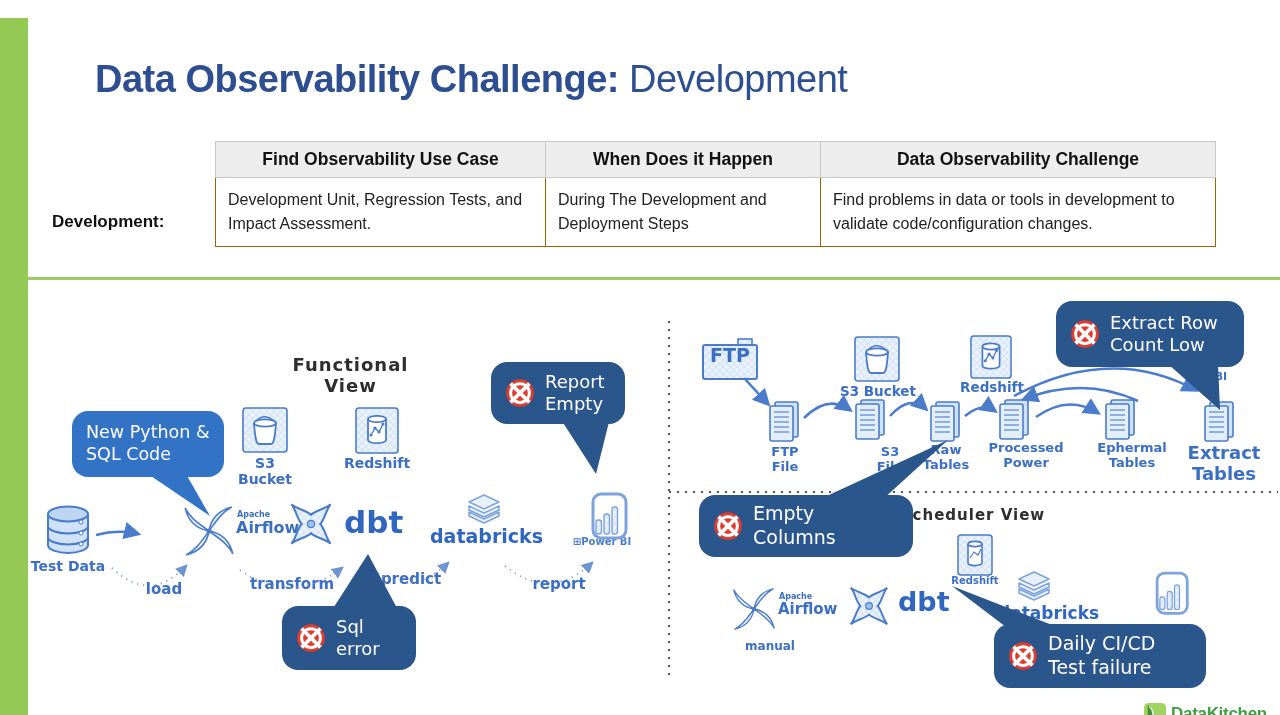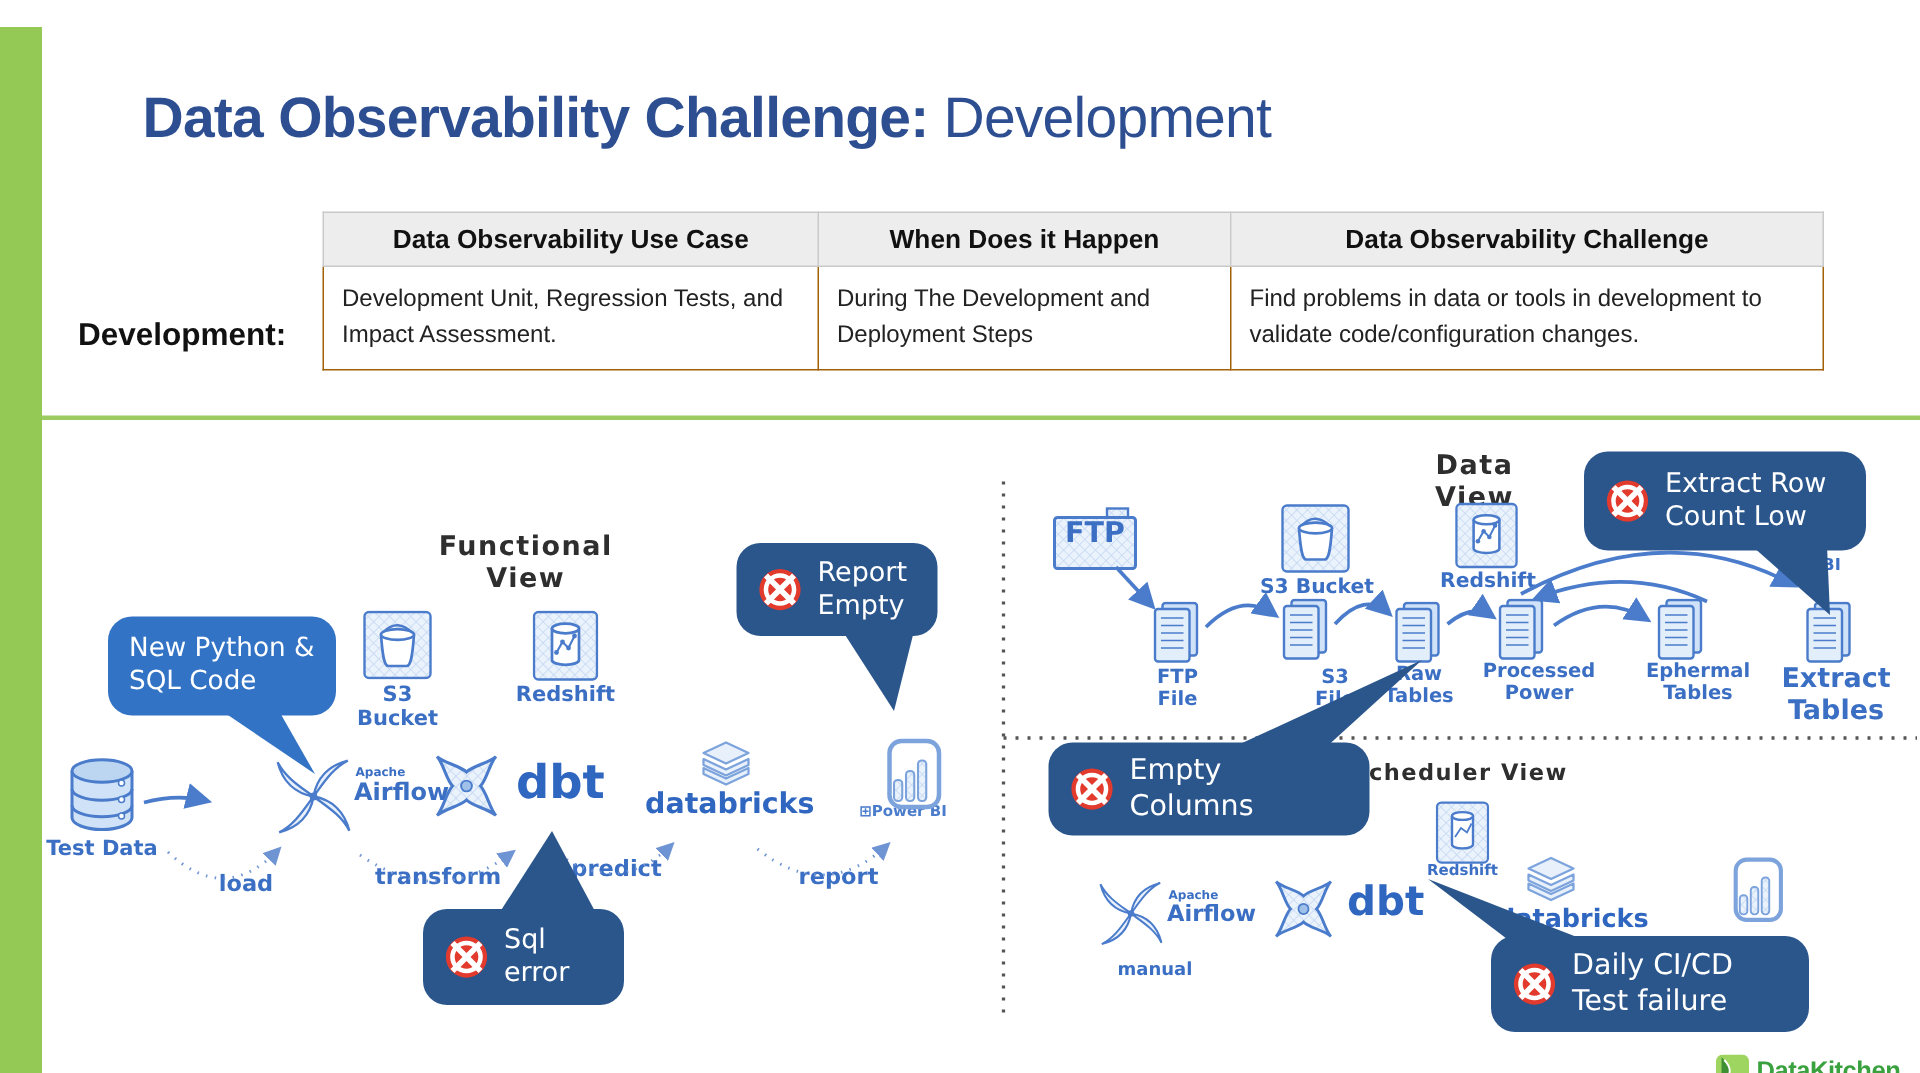--- a/index.html
+++ b/index.html
@@ -15,21 +15,21 @@
   #title{left:95px;top:40px;font-size:38px;color:#2d4f92;letter-spacing:-0.5px;}
   #title .b{font-weight:800;}
   #title .r{font-weight:400;margin-left:10px;}
   #green-line{left:28px;top:259px;width:1252px;height:3px;background:#9ccb62;}
   
   #use-table{left:215px;top:123px;border-collapse:collapse;table-layout:fixed;width:1000px;}
   #use-table th{background:#ededed;border:1px solid #c9c9c9;font-size:17.5px;font-weight:700;
                 color:#111;padding:7px 10px;text-align:center;}
   #use-table td{border:1px solid #a16207;font-size:16px;color:#222;padding:10px 12px;
                 vertical-align:middle;line-height:1.5;background:#fff;}
-  #dev-label{left:52px;top:194px;width:156px;font-size:21px;font-weight:700;color:#111;}
+  #dev-label{left:52px;top:194px;width:156px;font-size:17px;font-weight:700;color:#111;}
   
   .callout{position:absolute;background:#2b568c;border-radius:16px;color:#fff;display:flex;
            align-items:center;gap:10px;padding:8px 14px;z-index:6;box-sizing:border-box;}
   .callout .txt{white-space:pre-line;font-size:18px;line-height:1.25;
                 font-family:"DejaVu Sans",cursive;}
   .callout.bright{background:#3273c5;}
   .err{flex:0 0 auto;display:flex;}
   
   #overlay{left:0;top:0;z-index:5;pointer-events:none;}
   .icon{z-index:3;}
@@ -68,21 +68,21 @@
   <div id="dev-label" class="abs">Development:</div>
 
   <table id="use-table" class="abs">
     <colgroup>
         <col style="width:330px">
         <col style="width:275px">
         <col style="width:395px">
       </colgroup>
     <thead>
       <tr>
-        <th>Data Observability Use Case</th>
+        <th>Find Observability Use Case</th>
         <th>When Does it Happen</th>
         <th>Data Observability Challenge</th>
       </tr>
     </thead>
     <tbody>
       <tr>
         <td>Development Unit, Regression Tests, and Impact Assessment.</td>
         <td>During The Development and Deployment Steps</td>
         <td>Find problems in data or tools in development to validate code/configuration changes.</td>
       </tr>
@@ -219,21 +219,20 @@
             <line x1="4.5" y1="4.5" x2="19.5" y2="19.5"></line>
             <line x1="19.5" y1="4.5" x2="4.5" y2="19.5"></line>
           </g>
           <circle cx="12" cy="12" r="7.5" fill="none" stroke="#fff" stroke-width="2.4"></circle>
         </svg>
     </span>
     <span class="txt">Sql
 error</span>
   </div>
 
-  <div class="abs hand hk" style="left:928px;top:282px;width:110px;font-size:18px;text-align:center">Data View</div>
 
   <svg class="abs icon" style="left:702px;top:320px" width="56" height="42" viewBox="0 0 56 42">
     <rect x="36" y="1" width="14" height="9" fill="url(#xh)" stroke="#4a7ccb" stroke-width="1.6"></rect>
     <rect x="1" y="7" width="54" height="34" rx="2" fill="url(#xh)" stroke="#4a7ccb" stroke-width="2"></rect>
   </svg>
   <div class="abs hand hb" style="left:708px;top:326px;width:44px;font-size:19px;text-align:center;z-index:4">FTP</div>
 
   <svg class="abs icon" style="left:854px;top:317px" width="46" height="48" viewBox="0 0 46 46">
     <rect x="1" y="1" width="44" height="44" rx="3" fill="url(#xh)" stroke="#4a7ccb" stroke-width="1.6"></rect>
     <path d="M12 16 C13 30 14 37 17 37 H29 C32 37 33 30 34 16" fill="#fff" stroke="#4a7ccb" stroke-width="1.8"></path>

